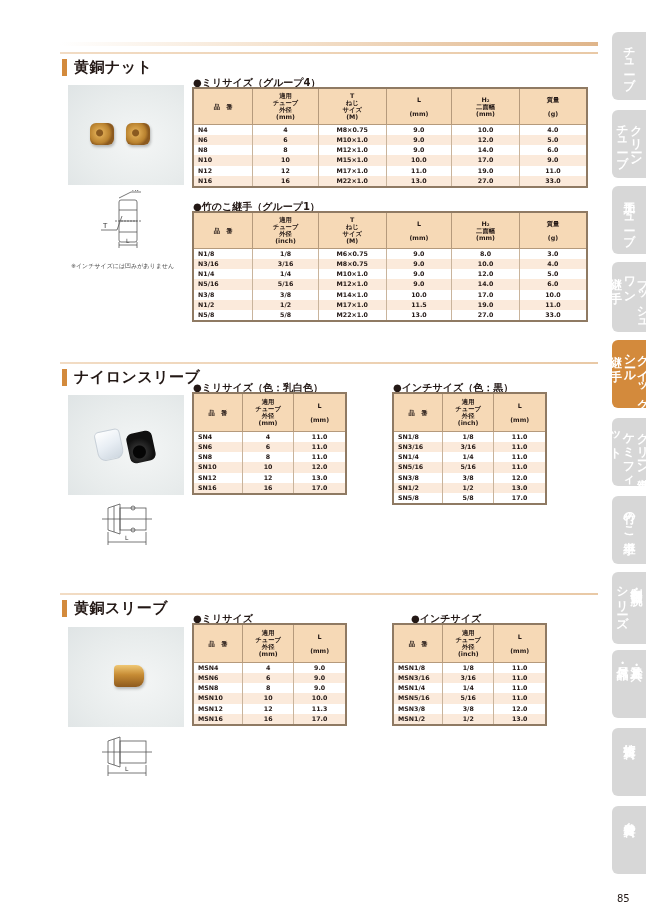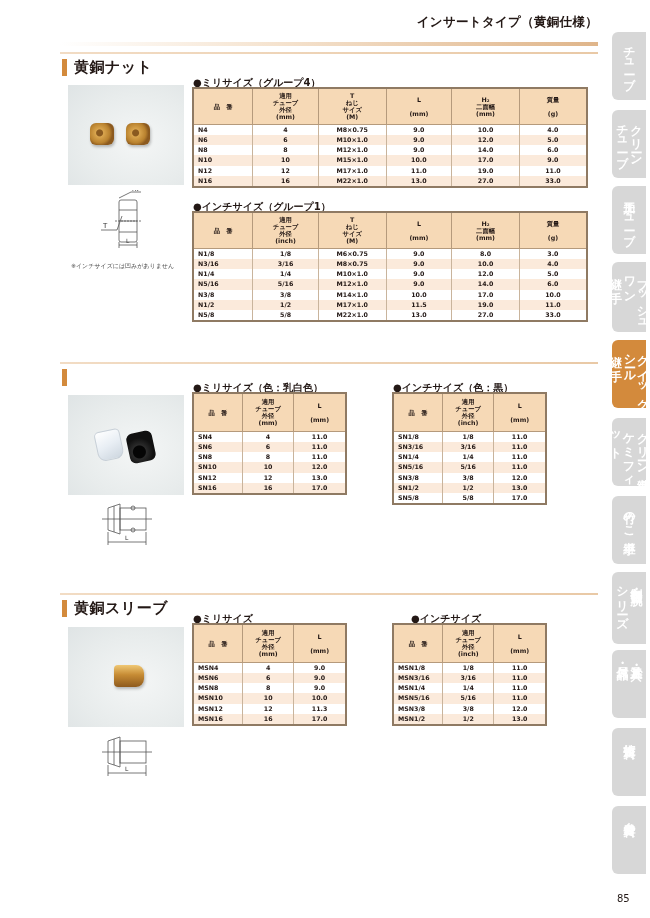--- a/index.html
+++ b/index.html
@@ -49,21 +49,20 @@
   .tab { position: absolute; left: 612px; width: 34px; background: #d7d7d7; border-radius: 6px 0 0 6px;
     display: flex; flex-direction: row-reverse; justify-content: center; align-items: flex-start; padding-top: 6px; gap: 1px; color: #ffffff; font-weight: bold; }
   .tab.active { background: #d38a3c; }
   .tab .col { writing-mode: vertical-rl; font-size: 12px; letter-spacing: 1px; line-height: 13px; }
   .pgnum { position: absolute; left: 617px; top: 893px; font-size: 10px; color: #231815; }
 </style>
 </head>
 <body>
 
 <div class="hdr">
-  <div class="t2">インサートタイプ（黄銅仕様）</div>
 </div>
 <div class="hdr-line"></div>
 
 <div class="sec-line" style="top:52px;"></div>
 <div class="sec-title" style="top:57px;">
   <span class="bar"></span>
   <span class="txt">黄銅ナット</span>
 </div>
 
 <div class="photo" style="top:85px;">
@@ -149,21 +148,21 @@
         <td class="pn">N16</td>
         <td>16</td>
         <td>M22×1.0</td>
         <td>13.0</td>
         <td>27.0</td>
         <td>33.0</td>
       </tr>
     </tbody>
   </table>
 
-<div class="tcap" style="left:193px; top:200px;">●インチサイズ（グループ1）</div>
+<div class="tcap" style="left:193px; top:200px;">●竹のこ継手（グループ1）</div>
 <table class="spec" id="t-nut-i" style="left:192px; top:211px; width:396px;">
     <thead>
       <tr>
         <th style="height: 36px; width: 60px;">品　番</th>
         <th style="height: 36px; width: 66px;">適用<br>チューブ<br>外径<br>(inch)</th>
         <th style="height: 36px; width: 68px;">T<br>ねじ<br>サイズ<br>(M)</th>
         <th style="height: 36px; width: 66px;">L<br>&nbsp;<br>(mm)</th>
         <th style="height: 36px; width: 68px;">H₂<br>二面幅<br>(mm)</th>
         <th style="height: 36px; width: 68px;">質量<br>&nbsp;<br>(g)</th>
       </tr>
@@ -224,20 +223,21 @@
         <td>13.0</td>
         <td>27.0</td>
         <td>33.0</td>
       </tr>
     </tbody>
   </table>
 
 <div class="sec-line" style="top:362px;"></div>
 <div class="sec-title" style="top:367px;">
   <span class="bar"></span>
+  <span class="txt">ナイロンスリーブ</span>
 </div>
 
 <div class="photo" style="top:395px;">
   <div class="sleeve-clear" style="left:28px; top:35px;"></div>
   <div class="sleeve-black" style="left:60px; top:37px;"></div>
 </div>
 
 <svg class="drawing" style="left:100px; top:500px;" width="70" height="48" viewBox="0 0 70 48">
   <g stroke="#555" stroke-width="0.8" fill="none">
     <path d="M8 8 L20 4 L20 34 L8 30 Z"></path>

